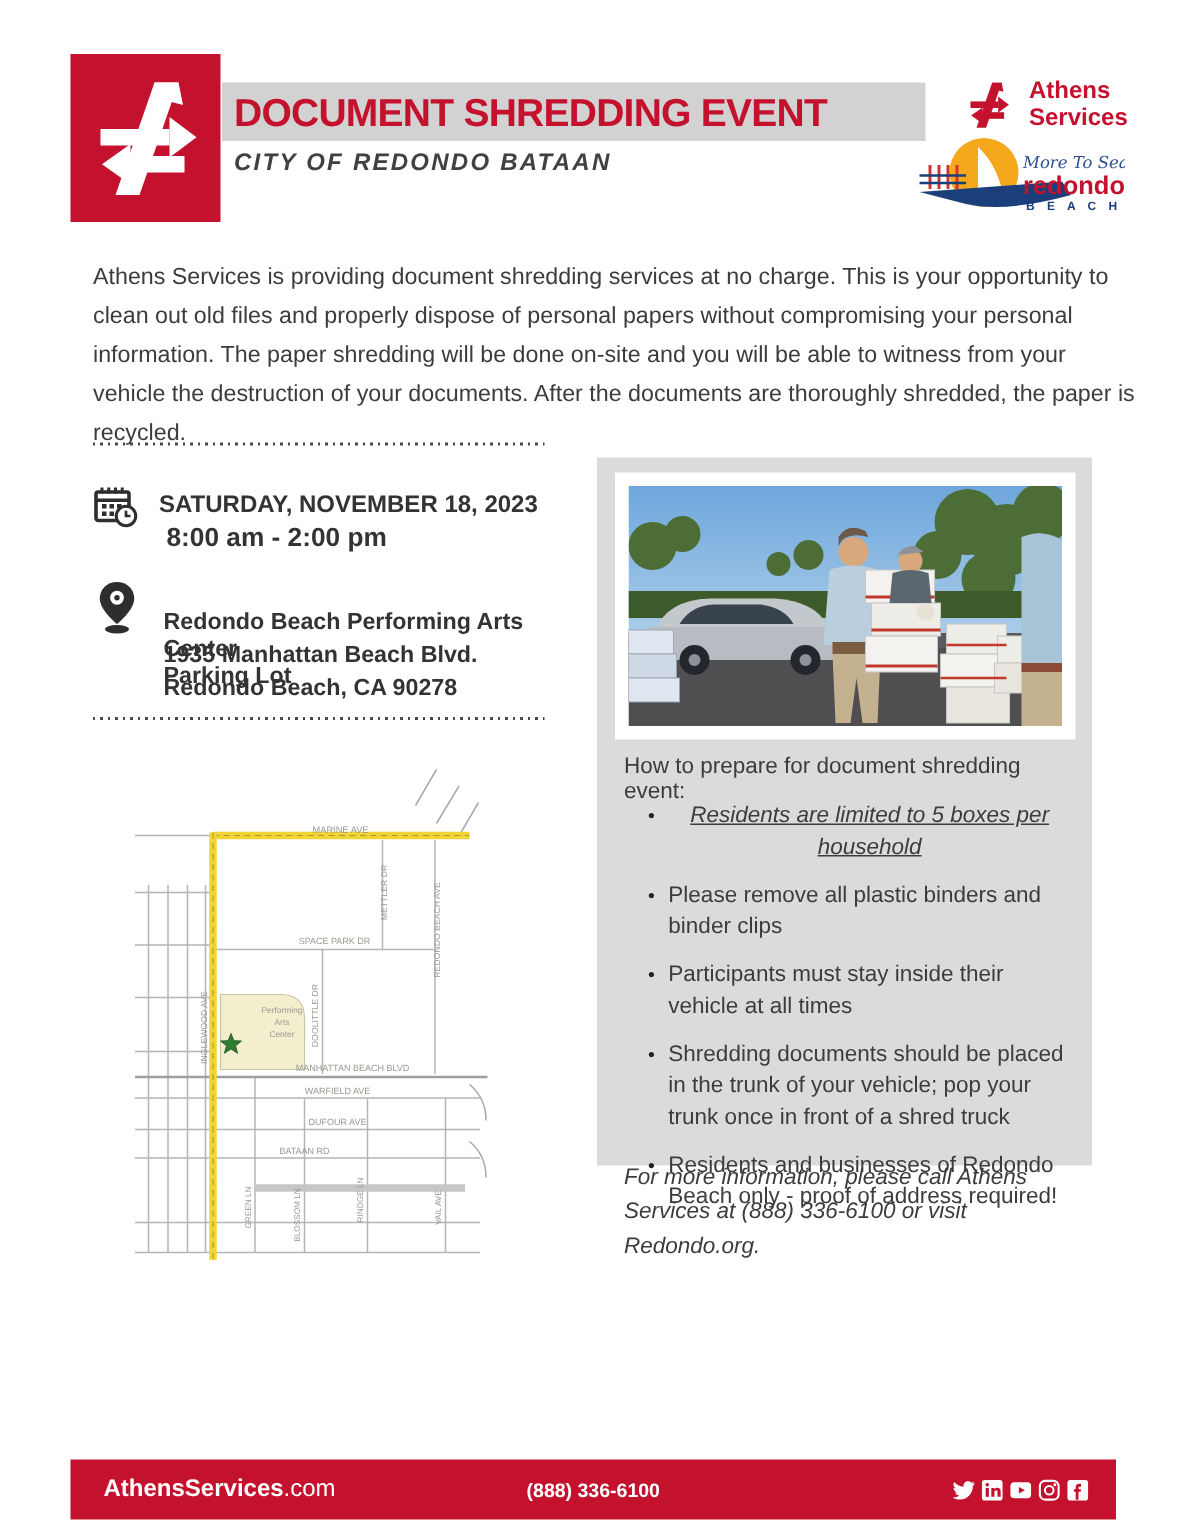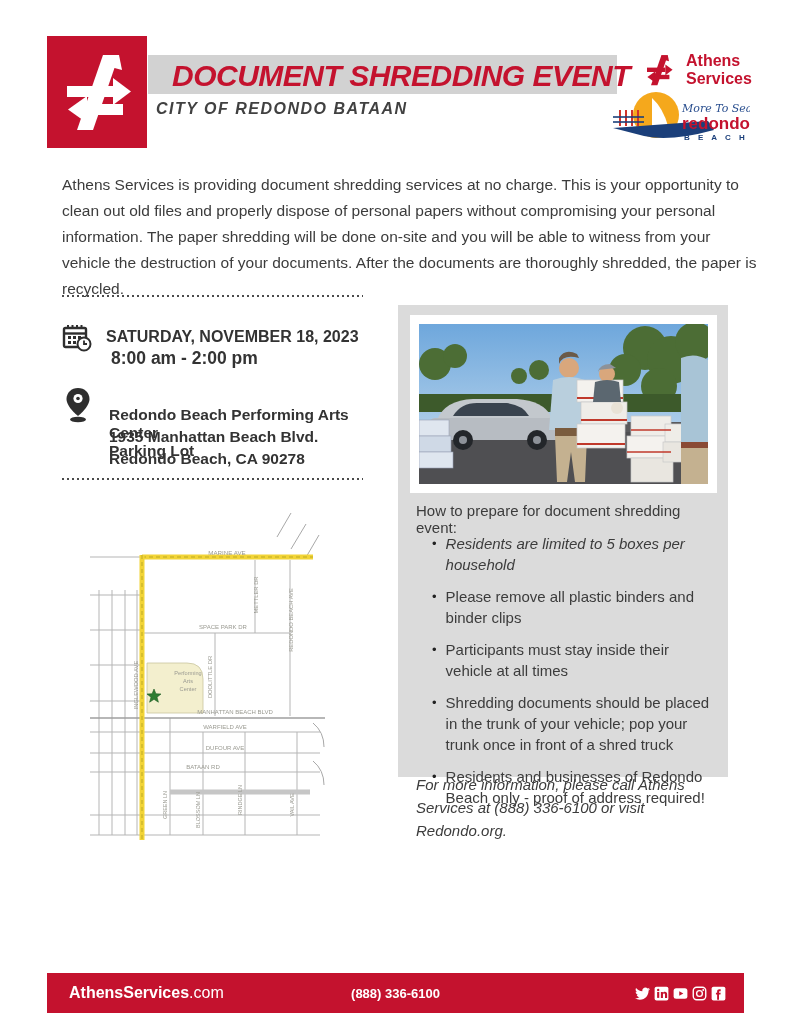--- a/index.html
+++ b/index.html
@@ -2,22 +2,22 @@
 <html><head>
 <meta charset="utf-8">
 <style>
   html,body{margin:0;padding:0;background:#ffffff;}
   .page{position:relative;width:791px;height:1024px;background:#ffffff;overflow:hidden;
         font-family:"Liberation Sans",sans-serif;color:#3c3c3c;}
 
   
   .logo-square{position:absolute;left:47px;top:36px;width:100px;height:112px;background:#C4122E;}
   .title-bar{position:absolute;left:148px;top:55px;width:469px;height:39px;background:#D2D2D2;}
-  .title-bar h1{margin:0;padding:2px 0 0 24px;font-size:30px;line-height:37px;font-weight:bold;
-                color:#C4122E;letter-spacing:-0.5px;white-space:nowrap;font-style:italic;}
+  .title-bar h1{margin:0;padding:2px 0 0 8px;font-size:26px;line-height:37px;font-weight:bold;
+                color:#C4122E;letter-spacing:-0.5px;white-space:nowrap;}
   .subtitle{position:absolute;left:156px;top:100px;font-size:16px;font-weight:bold;font-style:italic;
             color:#414141;letter-spacing:1.5px;white-space:nowrap;}
   .athens-wordmark{position:absolute;left:638px;top:50px;display:flex;align-items:center;gap:6px;}
   .athens-wordmark .txt{color:#C4122E;font-weight:bold;font-size:16px;line-height:18px;}
   .redondo-logo{position:absolute;left:610px;top:90px;text-align:right;}
 
   
   .intro{position:absolute;left:62px;top:172px;width:696px;margin:0;font-size:15.5px;
          line-height:26px;color:#3c3c3c;}
 
@@ -41,21 +41,21 @@
   .map text{font-family:"Liberation Sans",sans-serif;fill:#9a9a92;}
 
   
   .panel{position:absolute;left:398px;top:305px;width:330px;height:472px;background:#DBDBDB;}
   .photo-frame{position:absolute;left:12px;top:10px;width:289px;height:160px;background:#ffffff;
                padding:9px;}
   .prep-head{position:absolute;left:18px;top:197px;width:300px;font-size:15px;color:#3c3c3c;margin:0;}
   .prep-list{position:absolute;left:34px;top:228px;width:282px;margin:0;padding:0;list-style:none;}
   .prep-list li{display:flex;gap:9px;margin-bottom:11px;font-size:15px;line-height:21px;color:#3c3c3c;}
   .prep-list .bullet{flex:0 0 auto;font-size:13px;line-height:21px;color:#222;}
-  .prep-list li.em .btxt{font-style:italic;}
+  .prep-list li.em .btxt{font-style:italic;text-decoration:underline;text-align:center;}
   .prep-note{position:absolute;left:18px;top:468px;width:300px;margin:0;font-size:15px;
              font-style:italic;line-height:23px;color:#3c3c3c;}
 
   
   .footer{position:absolute;left:47px;top:973px;width:697px;height:40px;background:#C4122E;
           display:flex;align-items:center;}
   .footer .site{position:absolute;left:22px;color:#fff;font-size:16px;}
   .footer .site b{font-weight:bold;}
   .footer .phone{position:absolute;left:0;right:0;text-align:center;color:#fff;
                  font-size:13px;font-weight:bold;}

